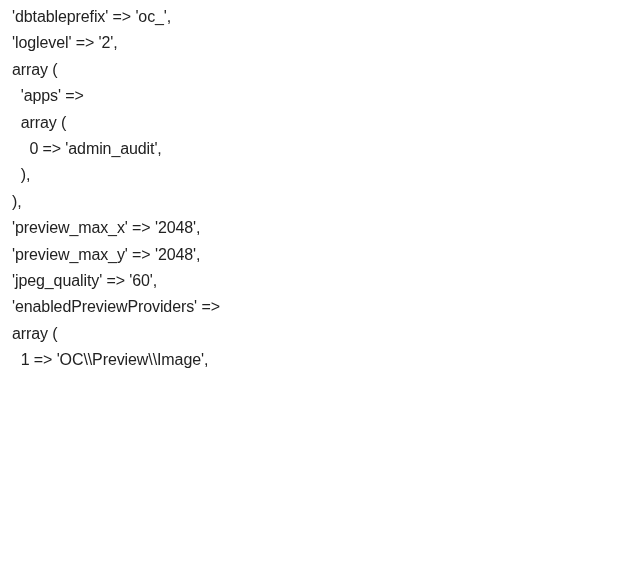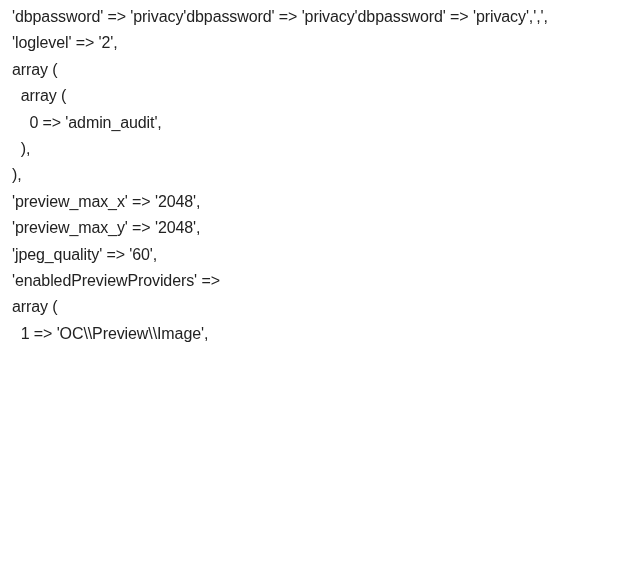--- a/index.html
+++ b/index.html
@@ -26,23 +26,24 @@
       height: 26.4px;
       line-height: 26.4px;
       white-space: pre;
       letter-spacing: -0.1px;
     }
   </style>
 </head>
 <body>
 
 <div class="code-block">
-  <div class="code-line">'dbpassword' =&gt; 'privacy'dbpassword' =&gt; 'privacy'dbpassword' =&gt; 'privacy',',',</div>
+  <div class="code-line">'dbtableprefix' =&gt; 'oc_',</div>
   <div class="code-line">'loglevel' =&gt; '2',</div>
   <div class="code-line">array (</div>
+  <div class="code-line">  'apps' =&gt;</div>
   <div class="code-line">  array (</div>
   <div class="code-line">    0 =&gt; 'admin_audit',</div>
   <div class="code-line">  ),</div>
   <div class="code-line">),</div>
   <div class="code-line">'preview_max_x' =&gt; '2048',</div>
   <div class="code-line">'preview_max_y' =&gt; '2048',</div>
   <div class="code-line">'jpeg_quality' =&gt; '60',</div>
   <div class="code-line">'enabledPreviewProviders' =&gt;</div>
   <div class="code-line">array (</div>
   <div class="code-line">  1 =&gt; 'OC\\Preview\\Image',</div>

